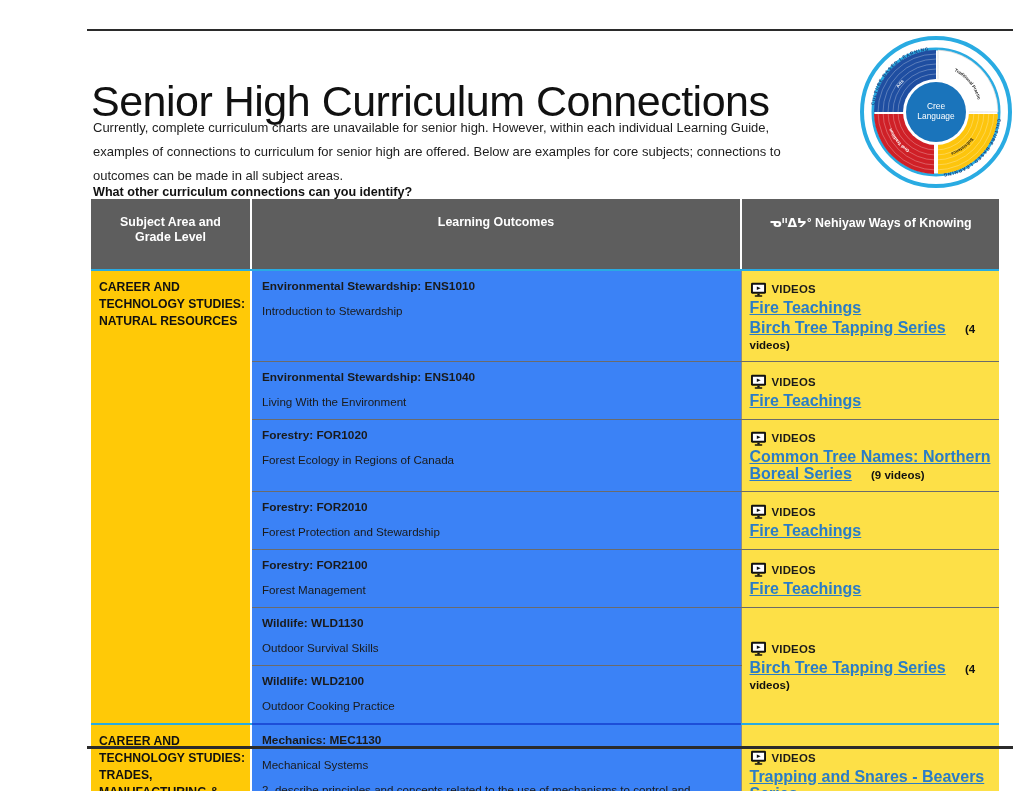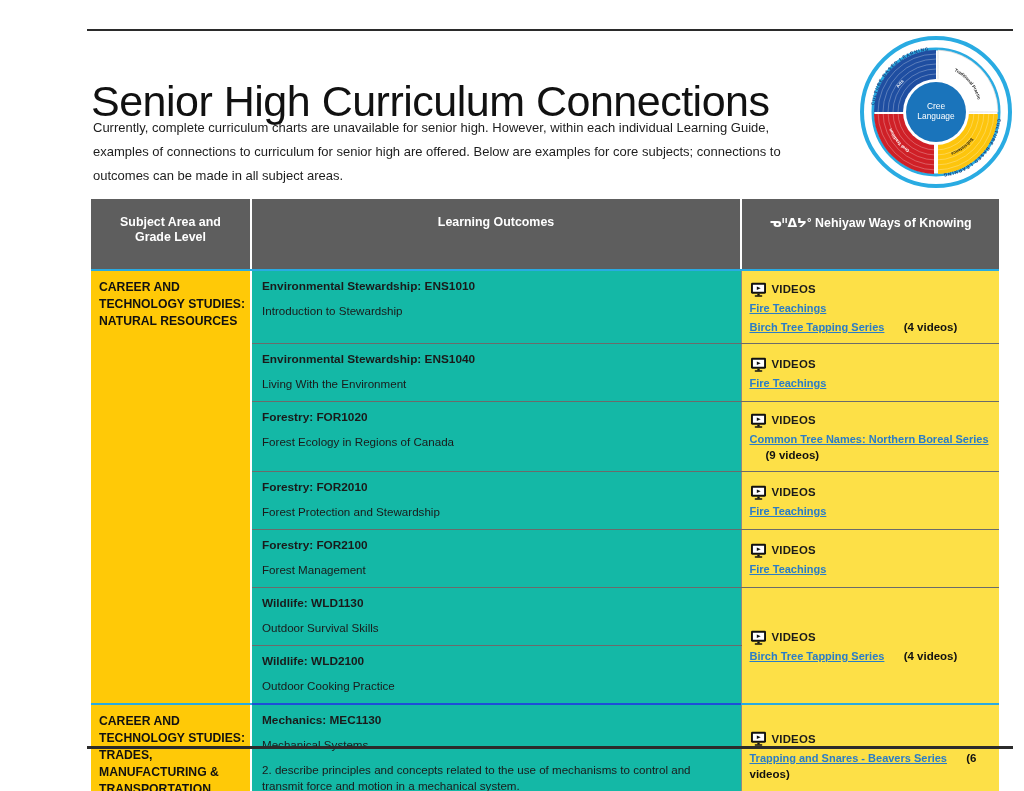--- a/index.html
+++ b/index.html
@@ -113,21 +113,21 @@
     font-size: 12.2px;
     font-weight: bold;
     line-height: 17px;
     padding: 8px 0 8px 8px;
     border-right: 2px solid #ffffff;
     border-bottom: 2px solid #29abe2;
   }
   td.subject.nobot { border-bottom: none; }
 
   td.outcome {
-    background: #14b8a6;
+    background: #3b82f6;
     font-size: 11.6px;
     line-height: 16px;
     padding: 7px 10px 9px 10px;
     border-bottom: 1.5px solid #6b6b6b;
     border-right: 1.5px solid #8a8a8a;
   }
   td.outcome .code {
     font-weight: bold;
     font-size: 11.8px;
     display: block;
@@ -158,21 +158,21 @@
   .vid-icon { display: block; width: 17px; height: 15px; }
   .videos-label {
     font-weight: bold;
     font-size: 11.4px;
     letter-spacing: 0.2px;
   }
   .lnk {
     color: #2a7cc7;
     text-decoration: underline;
     font-weight: bold;
-    font-size: 11px;
+    font-size: 16px;
   }
   .cnt { font-weight: bold; color: #111; font-size: 11.5px; padding-left: 16px; }
   .link-row { margin-top: 3px; line-height: 16px; }
 
   
   .footer {
     position: absolute;
     right: 58px;
     top: 756px;
     font-size: 11.4px;
@@ -189,20 +189,21 @@
 </style>
 </head>
 <body>
 
 <div class="page">
 
   <div class="top-rule"></div>
 
   <h1 class="title">Senior High Curriculum Connections</h1>
   <p class="intro">Currently, complete curriculum charts are unavailable for senior high. However, within each individual Learning Guide, examples of connections to curriculum for senior high are offered. Below are examples for core subjects; connections to outcomes can be made in all subject areas.</p>
+  <p class="question">What other curriculum connections can you identify?</p>
 
   <svg class="logo" viewBox="0 0 152 152">
     <defs>
       <path id="ringTop" d="M 76 76 m -62 0 a 62 62 0 1 1 124 0"></path>
       <path id="ringBot" d="M 76 76 m 62 0 a 62 62 0 1 1 -124 0"></path>
       <path id="arcArts" d="M 76 76 m -44 -10 a 45 45 0 0 1 22 -28"></path>
       <path id="arcTrad" d="M 76 76 m 16 -42 a 45 45 0 0 1 26 30"></path>
       <path id="arcSub" d="M 76 76 m 42 14 a 45 45 0 0 1 -32 28"></path>
       <path id="arcOral" d="M 76 76 m -18 42 a 45 45 0 0 1 -28 -30"></path>
     </defs>

